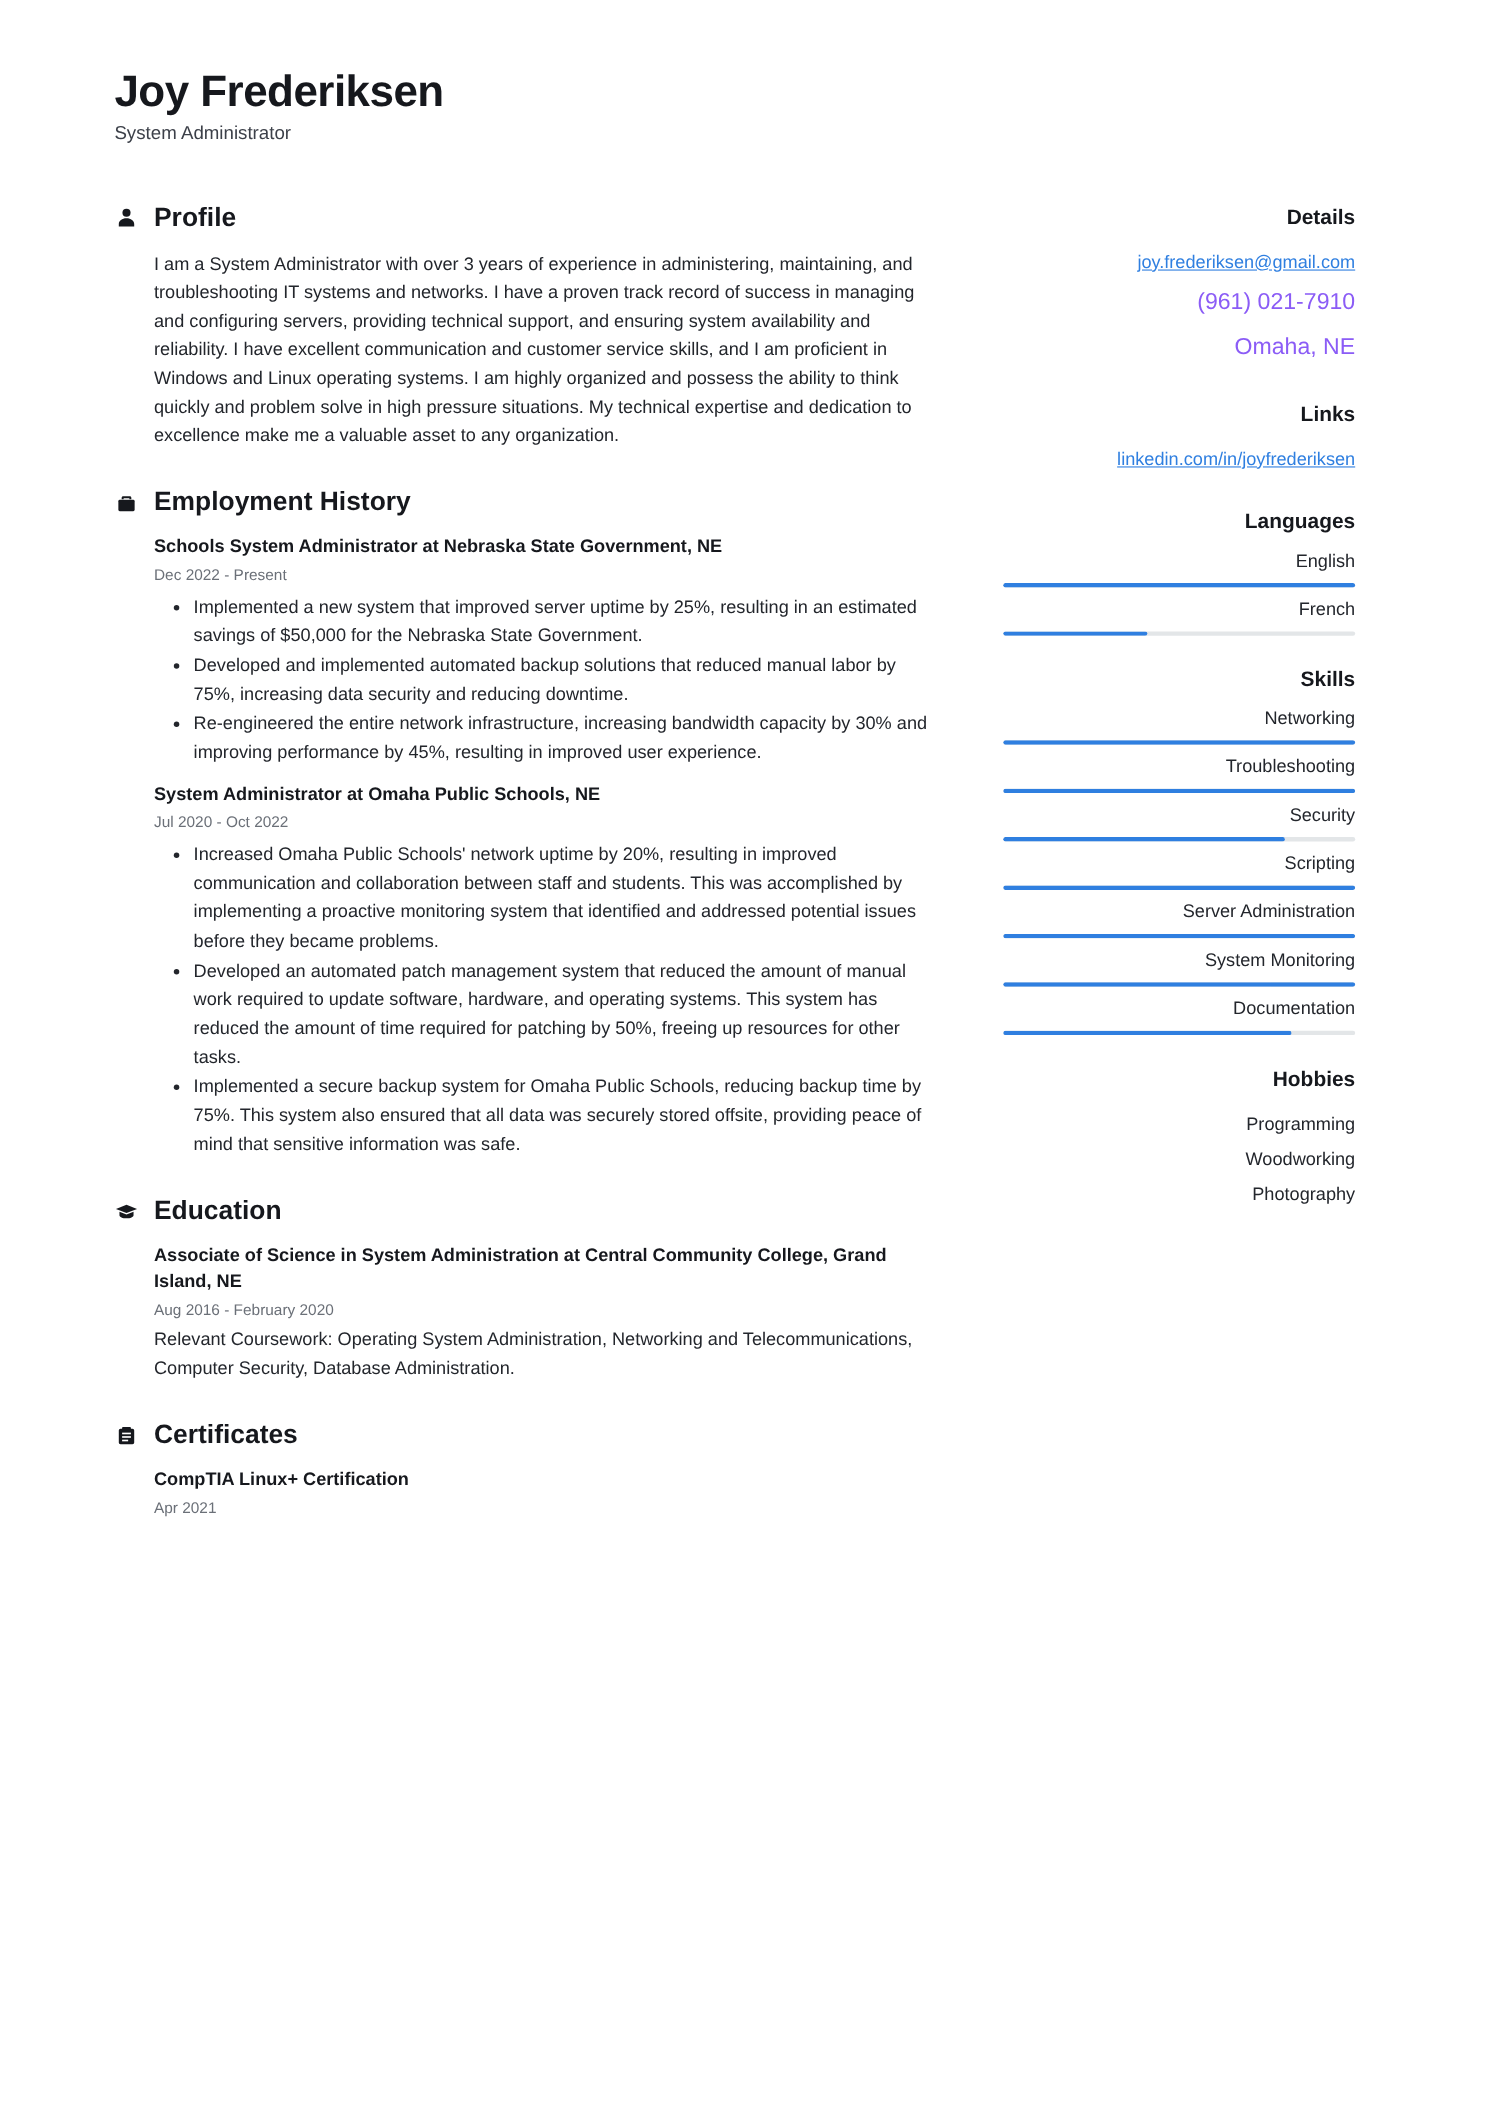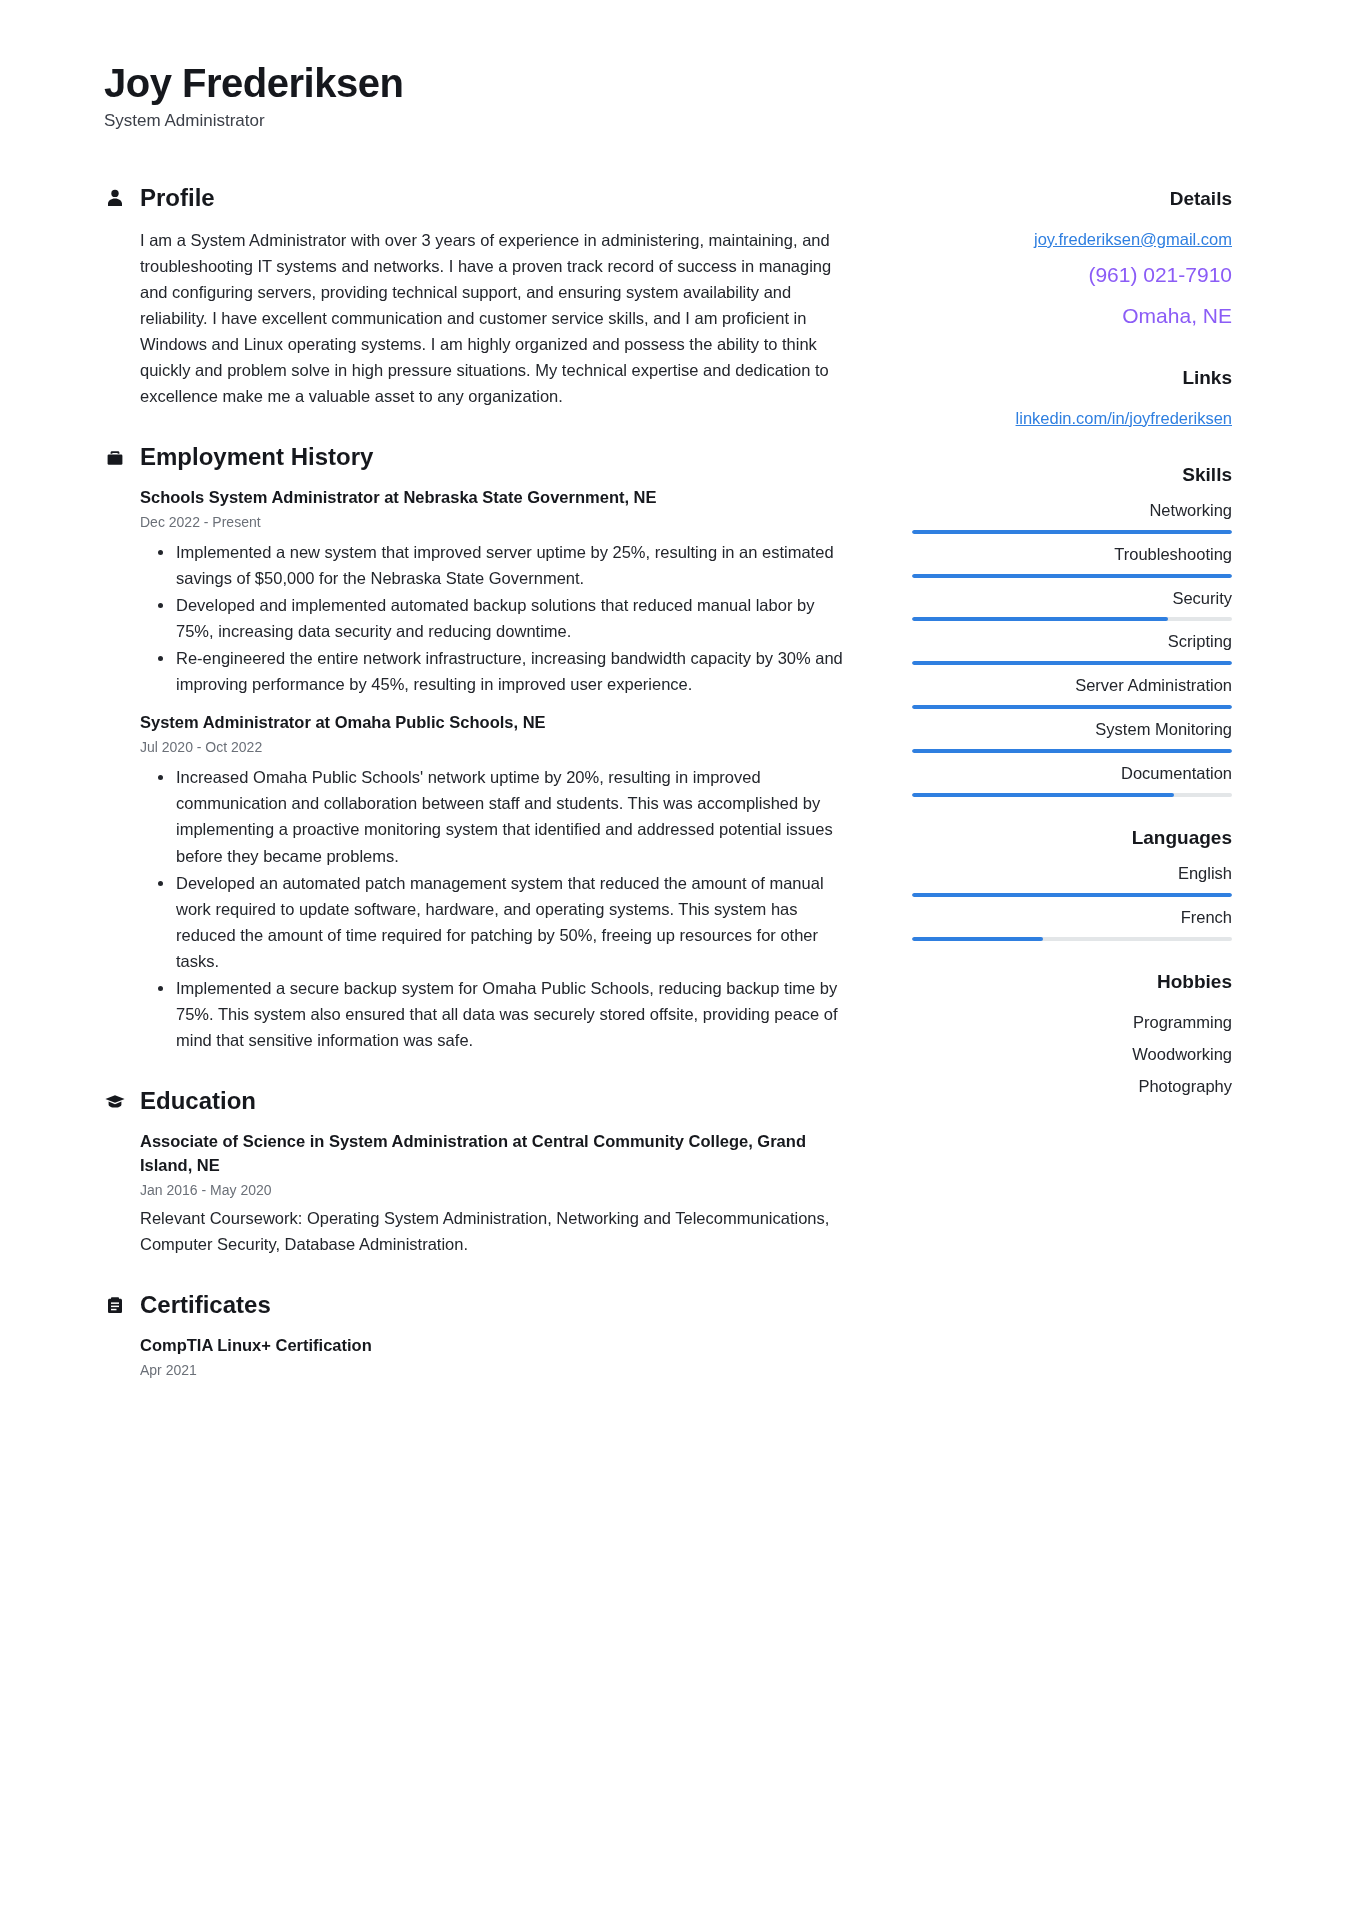--- a/index.html
+++ b/index.html
@@ -250,21 +250,21 @@
             <svg width="22" height="20" viewBox="0 0 22 20" fill="currentColor" aria-hidden="true">
               <path d="M11 4.2 1.4 8 11 11.8 20.6 8 11 4.2z"></path>
               <path d="M4.6 10.6v3.1c0 1.6 2.9 2.9 6.4 2.9s6.4-1.3 6.4-2.9v-3.1L11 13.2 4.6 10.6z"></path>
             </svg>
           </span>
           <span class="section-title">Education</span>
         </div>
         <div class="section-body">
           <div class="entry">
             <div class="entry-title">Associate of Science in System Administration at Central Community College, Grand Island, NE</div>
-            <div class="entry-date">Jan 2016 - May 2020</div>
+            <div class="entry-date">Aug 2016 - February 2020</div>
             <p class="entry-note">Relevant Coursework: Operating System Administration, Networking and Telecommunications, Computer Security, Database Administration.</p>
           </div>
         </div>
       </div>
 
       <div class="section">
         <div class="section-head">
           <span class="section-icon">
             <svg width="18" height="20" viewBox="0 0 18 20" fill="currentColor" aria-hidden="true">
               <path d="M6 2.2h6c.6 0 1 .5 1 1v.6h1.4c.9 0 1.6.7 1.6 1.6v11c0 .9-.7 1.6-1.6 1.6H3.6c-.9 0-1.6-.7-1.6-1.6v-11c0-.9.7-1.6 1.6-1.6H5v-.6c0-.5.4-1 1-1z"></path>
@@ -293,20 +293,36 @@
         <div class="side-line">(961) 021-7910</div>
         <div class="side-line">Omaha, NE</div>
       </div>
 
       <div class="side-block">
         <div class="side-title">Links</div>
         <div><a class="side-link" href="#">linkedin.com/in/joyfrederiksen</a></div>
       </div>
 
       <div class="side-block">
+        <div class="side-title">Languages</div>
+        <div class="skill-item">
+          <div class="skill-label">English</div>
+          <div class="bar-track">
+              <div class="bar-fill" style="width: 100%;"></div>
+            </div>
+        </div>
+        <div class="skill-item">
+          <div class="skill-label">French</div>
+          <div class="bar-track">
+              <div class="bar-fill" style="width: 41%;"></div>
+            </div>
+        </div>
+      </div>
+
+      <div class="side-block">
         <div class="side-title">Skills</div>
 
         <div class="skill-item">
           <div class="skill-label">Networking</div>
           <div class="bar-track">
               <div class="bar-fill" style="width: 100%;"></div>
             </div>
         </div>
         <div class="skill-item">
           <div class="skill-label">Troubleshooting</div>
@@ -335,36 +351,20 @@
         <div class="skill-item">
           <div class="skill-label">System Monitoring</div>
           <div class="bar-track">
               <div class="bar-fill" style="width: 100%;"></div>
             </div>
         </div>
         <div class="skill-item">
           <div class="skill-label">Documentation</div>
           <div class="bar-track">
               <div class="bar-fill" style="width: 82%;"></div>
-            </div>
-        </div>
-      </div>
-
-      <div class="side-block">
-        <div class="side-title">Languages</div>
-        <div class="skill-item">
-          <div class="skill-label">English</div>
-          <div class="bar-track">
-              <div class="bar-fill" style="width: 100%;"></div>
-            </div>
-        </div>
-        <div class="skill-item">
-          <div class="skill-label">French</div>
-          <div class="bar-track">
-              <div class="bar-fill" style="width: 41%;"></div>
             </div>
         </div>
       </div>
 
       <div class="side-block">
         <div class="side-title">Hobbies</div>
         <div class="hobby-line">Programming</div>
         <div class="hobby-line">Woodworking</div>
         <div class="hobby-line">Photography</div>
       </div>

